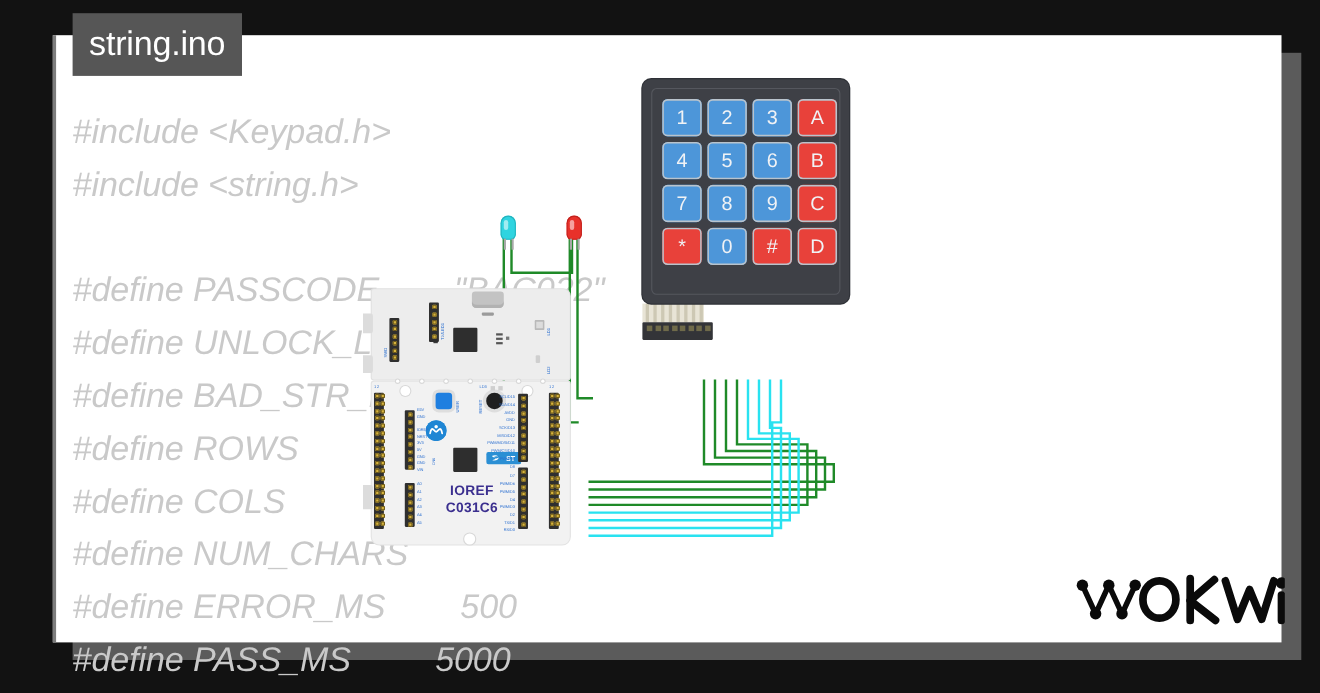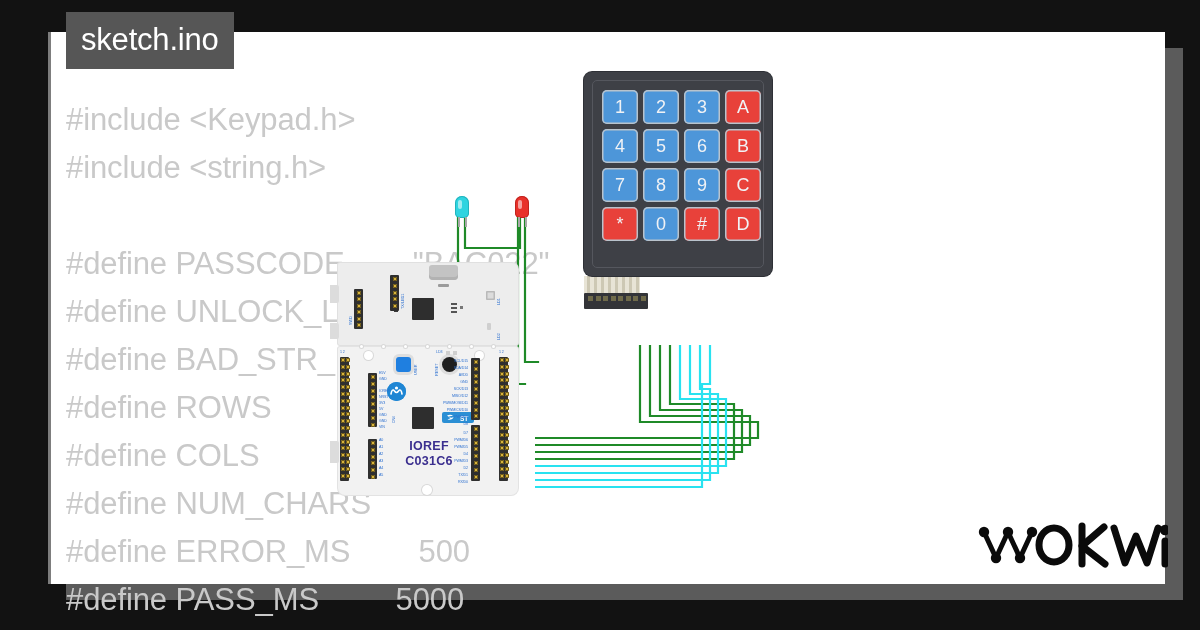--- a/index.html
+++ b/index.html
@@ -48,21 +48,21 @@
   
   .code{
     position:absolute;left:66px;top:96px;width:1060px;
     z-index:5;
     color:#c9c9c9;
     font-size:31px;
     line-height:48px;
     white-space:pre;
     letter-spacing:-0.1px;
   }
-  .code .ln{display:block;height:48px;}
+  .code .ln{display:block;height:48px;font-style:italic;}
 
   
   #wires{position:absolute;left:48px;top:32px;width:1117px;height:552px;z-index:10;}
 
   
   .led{position:absolute;z-index:14;}
   .led .bulb{
     width:14px;height:22px;
     border-radius:7px 7px 5px 5px;
     position:relative;
@@ -174,21 +174,21 @@
 
 <div id="stage">
 
   <div class="shadow-bar"></div>
 
   <div class="panel"></div>
   <div class="panel-left-border"></div>
 
   <div class="code" id="code-block"><span class="ln">#include &lt;Keypad.h&gt;</span><span class="ln">#include &lt;string.h&gt;</span><span class="ln"> </span><span class="ln">#define PASSCODE        "BAC022"</span><span class="ln">#define UNLOCK_LED</span><span class="ln">#define BAD_STR_LED</span><span class="ln">#define ROWS</span><span class="ln">#define COLS</span><span class="ln">#define NUM_CHARS</span><span class="ln">#define ERROR_MS        500</span><span class="ln">#define PASS_MS         5000</span></div>
 
-  <div class="file-tab">sketch.ino</div>
+  <div class="file-tab">string.ino</div>
 
   <div class="led" style="left:455px;top:196px;">
     <div class="bulb" style="background:#2fd4e0;box-shadow:inset 0 0 0 1px #23b3bd;"></div>
     <div class="legs">
         <i class="l1"></i>
         <i class="l2"></i>
       </div>
   </div>
   <div class="led" style="left:515px;top:196px;">
     <div class="bulb" style="background:#e8312a;box-shadow:inset 0 0 0 1px #c0231e;"></div>

